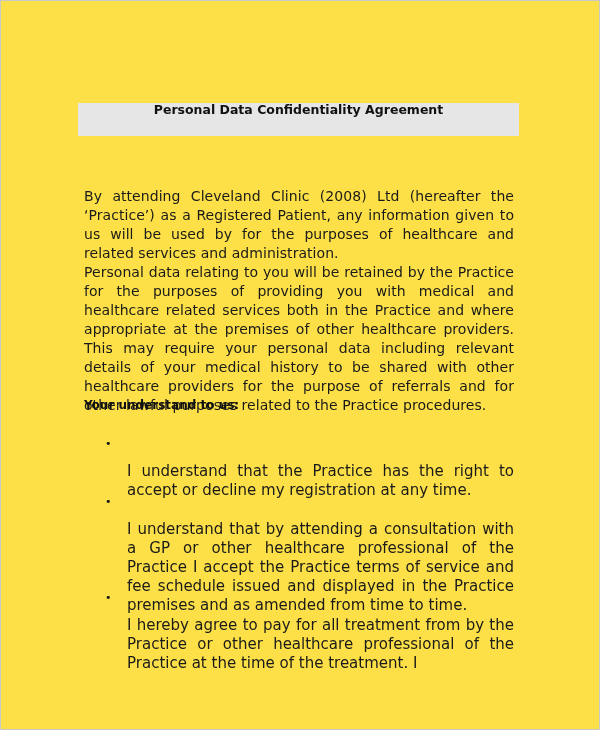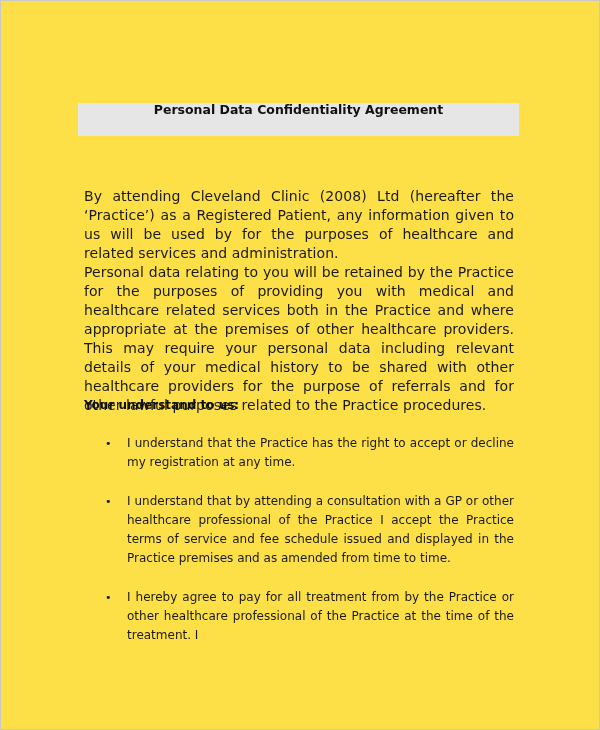--- a/index.html
+++ b/index.html
@@ -75,25 +75,26 @@
       left: 21px;
       top: 0;
       font-size: 11px;
       line-height: 19px;
       color: #111;
     }
     .bullet-text {
       position: absolute;
       left: 43px;
       width: 387px;
-      font-size: 12px;
+      font-size: 15px;
       line-height: 19px;
       text-align: justify;
       text-align-last: left;
       color: #1a1a1a;
+      margin-top: 28px;
     }
   </style>
 </head>
 <body>
 
 <div class="page">
 
   <div class="title-band"></div>
   <div class="title">Personal Data Confidentiality Agreement</div>
 

